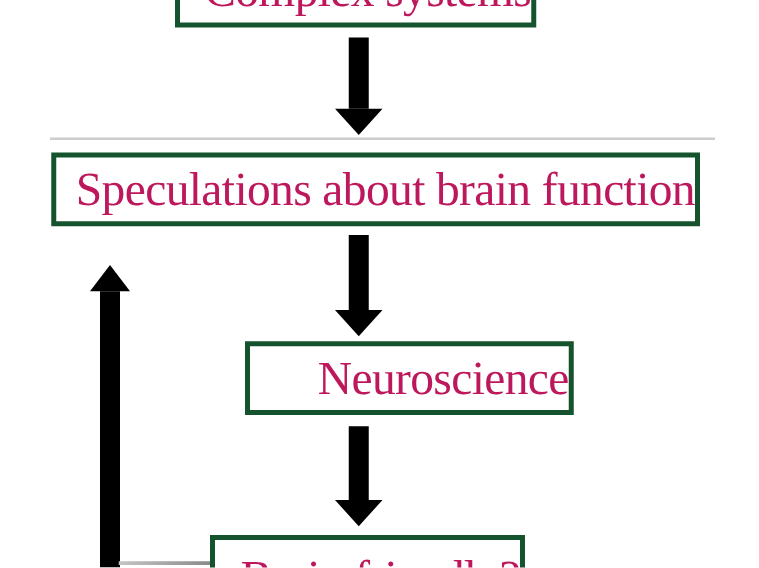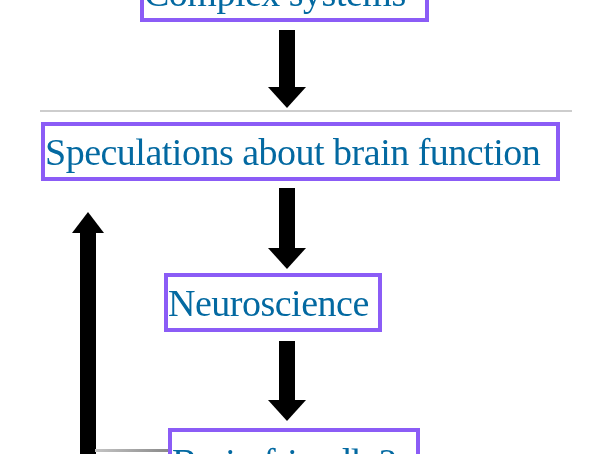--- a/index.html
+++ b/index.html
@@ -8,32 +8,32 @@
     position: relative;
     width: 607px;
     height: 454px;
     background: #ffffff;
     overflow: hidden;
   }
   .flow-box {
     position: absolute;
     box-sizing: border-box;
     background: #ffffff;
-    border: 4px solid #8b5cf6;
-    color: #0369a1;
+    border: 4px solid #14532d;
+    color: #be185d;
     font-size: 38px;
     letter-spacing: -0.5px;
     white-space: nowrap;
     display: flex;
     align-items: center;
-    justify-content: flex-start;
+    justify-content: flex-end;
   }
   .box-complex     { left: 140px; top: -37px; width: 289px; height: 59px; }
   .box-speculations{ left: 41px;  top: 122px; width: 519px; height: 59px; }
-  .box-neuro       { left: 164px; top: 273px; width: 218px; height: 59px; }
+  .box-neuro       { left: 196px; top: 273px; width: 263px; height: 59px; }
   .box-brain       { left: 168px; top: 428px; width: 252px; height: 80px;
                      align-items: flex-start; padding-top: 8px; }
   .shaft {
     position: absolute;
     background: #000000;
   }
   .head-down {
     position: absolute;
     width: 0; height: 0;
     border-left: 19px solid transparent;

